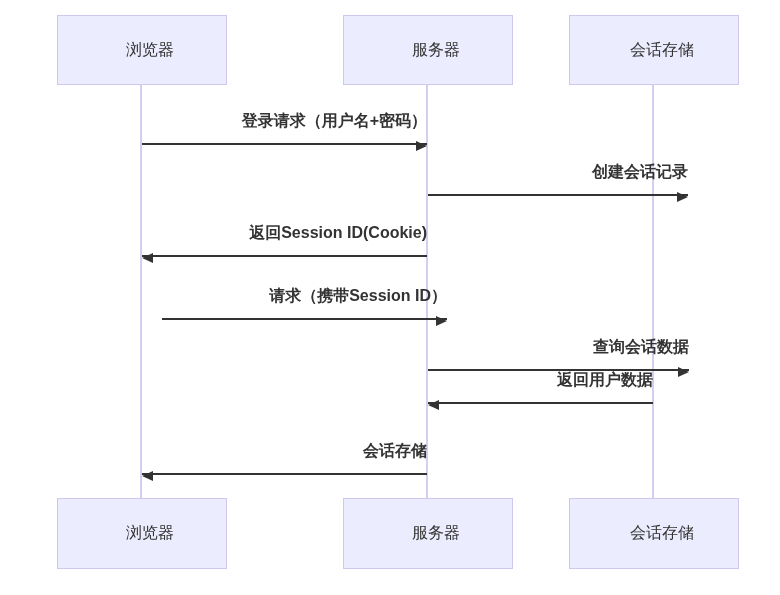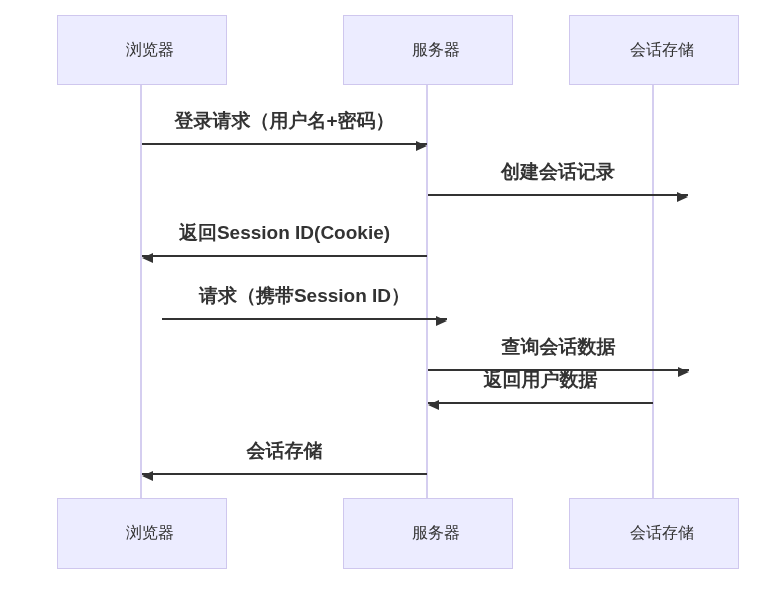--- a/index.html
+++ b/index.html
@@ -38,23 +38,23 @@
     height: 413px;
     width: 2px;
     background: #D5CEF0;
   }
   .ll-browser { left: 140px; }
   .ll-server  { left: 426px; }
   .ll-storage { left: 652px; }
 
   .message { position: absolute; color: #333333; }
   .msg-label {
-    text-align: center;
+    text-align: right;
     font-weight: bold;
-    font-size: 19px;
+    font-size: 16px;
     line-height: 20px;
     white-space: nowrap;
   }
   .msg-line {
     position: relative;
     margin-top: 12px;
     border-top: 2px solid #333333;
     height: 0;
   }
   .arrow-head {

